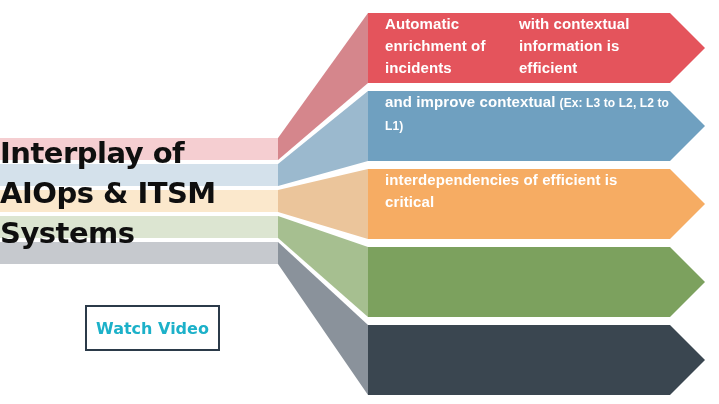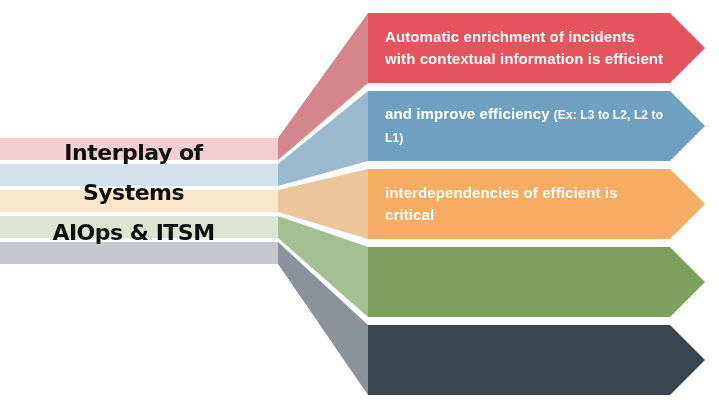--- a/index.html
+++ b/index.html
@@ -2,27 +2,27 @@
 <html><head>
 <meta charset="utf-8">
 <style>
   html,body{margin:0;padding:0;background:#fff;}
   .stage{
     position:relative;width:719px;height:404px;background:#ffffff;
     overflow:hidden;font-family:"Liberation Sans",sans-serif;
   }
   .flow-svg{position:absolute;left:0;top:0;}
   .title-block{
-    position:absolute;left:0;top:133px;width:267px;text-align:center;
+    position:absolute;left:0;top:133px;width:267px;text-align:left;
     font-family:"DejaVu Sans",sans-serif;font-weight:700;color:#0f0f0f;
-    font-size:22px;line-height:40px;letter-spacing:-0.5px;
+    font-size:29px;line-height:40px;letter-spacing:-0.5px;
   }
   .banner-text{
     position:absolute;left:385px;width:285px;height:70px;
-    display:flex;flex-direction:column;justify-content:center;
+    display:flex;justify-content:center;
     color:#ffffff;font-weight:700;font-size:15px;line-height:22px;
     letter-spacing:0.1px;
   }
   .banner-text .note{font-size:12px;font-weight:700;margin-left:4px;}
   .watch-video-btn{
     position:absolute;left:85px;top:305px;width:135px;height:46px;
     background:#ffffff;border:2px solid #2b3a49;box-sizing:border-box;
     display:flex;align-items:center;justify-content:center;
     font-family:"DejaVu Sans",sans-serif;font-weight:600;font-size:16px;
     cursor:pointer;
@@ -49,35 +49,38 @@
 
     <polygon points="368,13 670,13 705,48 670,83 368,83" fill="#e4545c"></polygon>
     <polygon points="368,91 670,91 705,126 670,161 368,161" fill="#6fa0c0"></polygon>
     <polygon points="368,169 670,169 705,204 670,239 368,239" fill="#f6ac63"></polygon>
     <polygon points="368,247 670,247 705,282 670,317 368,317" fill="#7ca15e"></polygon>
     <polygon points="368,325 670,325 705,360 670,395 368,395" fill="#3a4650"></polygon>
   </svg>
 
   <div class="title-block" style="color: rgb(15, 15, 15);">
     <div>Interplay of</div>
+    <div>AIOps &amp; ITSM</div>
     <div>Systems</div>
-    <div>AIOps &amp; ITSM</div>
   </div>
 
   <div class="banner-text" style="top:13px">
     <div>Automatic enrichment of incidents</div>
     <div><span>with contextual information is efficient</span><span class="note"></span></div>
   </div>
 
   <div class="banner-text" style="top:91px">
-    <div><span>and improve efficiency</span><span class="note">(Ex: L3 to L2, L2 to L1)</span></div>
+    <div><span>and improve contextual</span><span class="note">(Ex: L3 to L2, L2 to L1)</span></div>
   </div>
 
   <div class="banner-text" style="top:169px">
     <div><span>interdependencies of efficient is critical</span><span class="note"></span></div>
   </div>
 
 
   <div class="banner-text" style="top:325px">
   </div>
 
+  <button class="watch-video-btn" style="color: rgb(28, 177, 201); border-color: rgb(43, 58, 73);">
+    <span>Watch Video</span>
+  </button>
 
 </div>
 
 </body></html>

